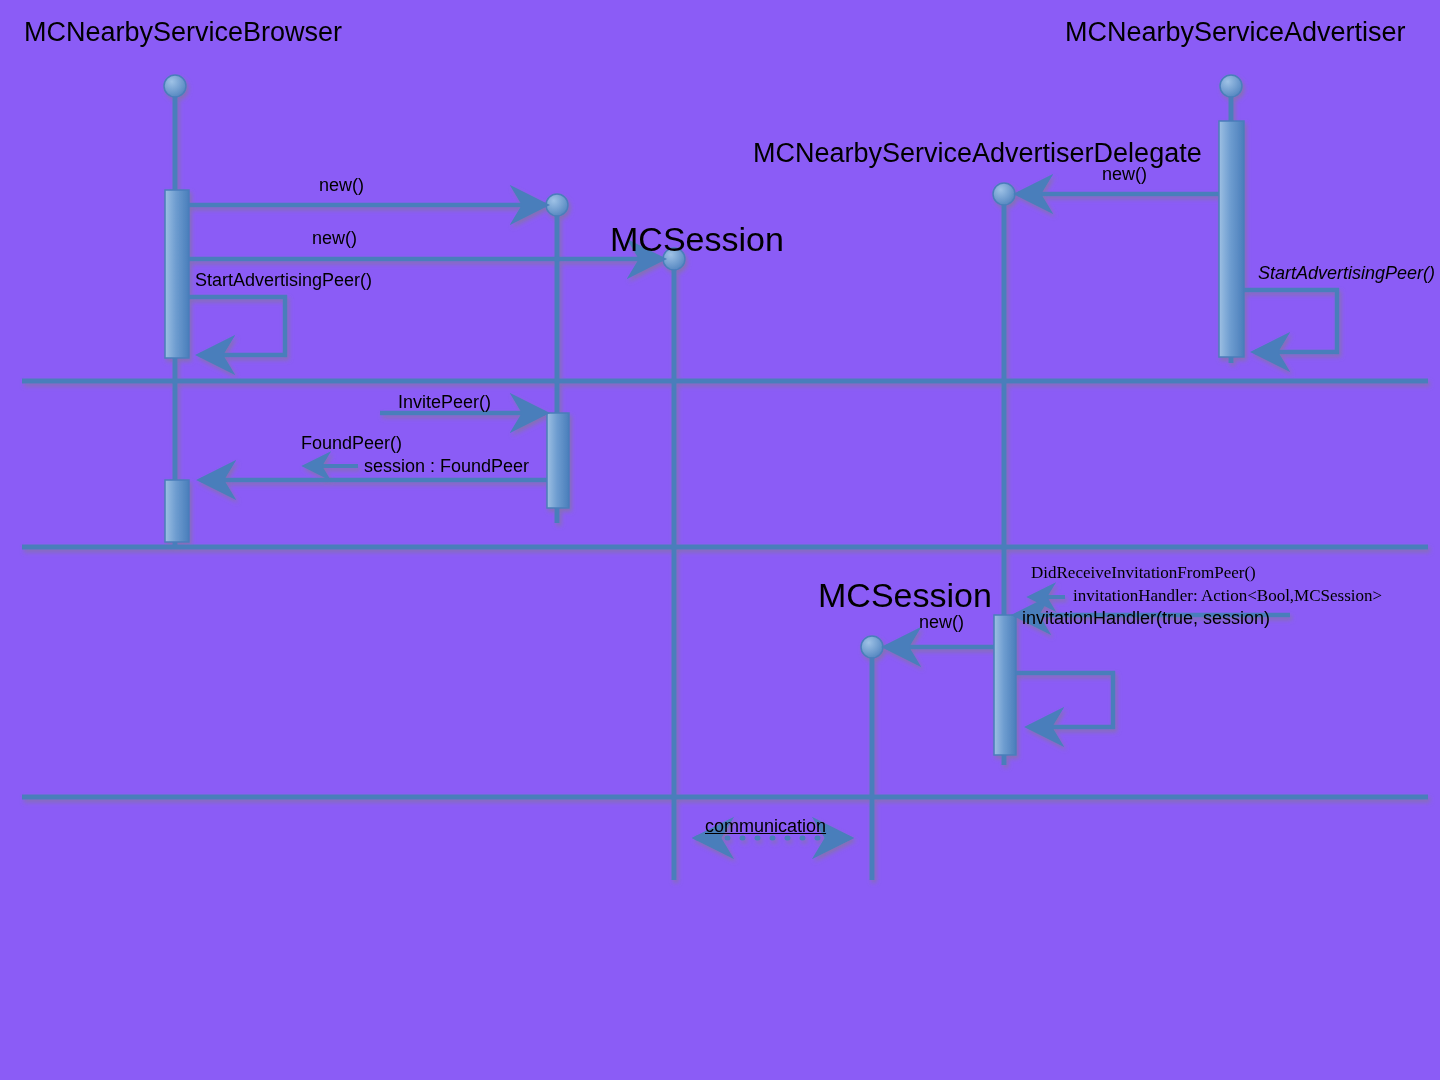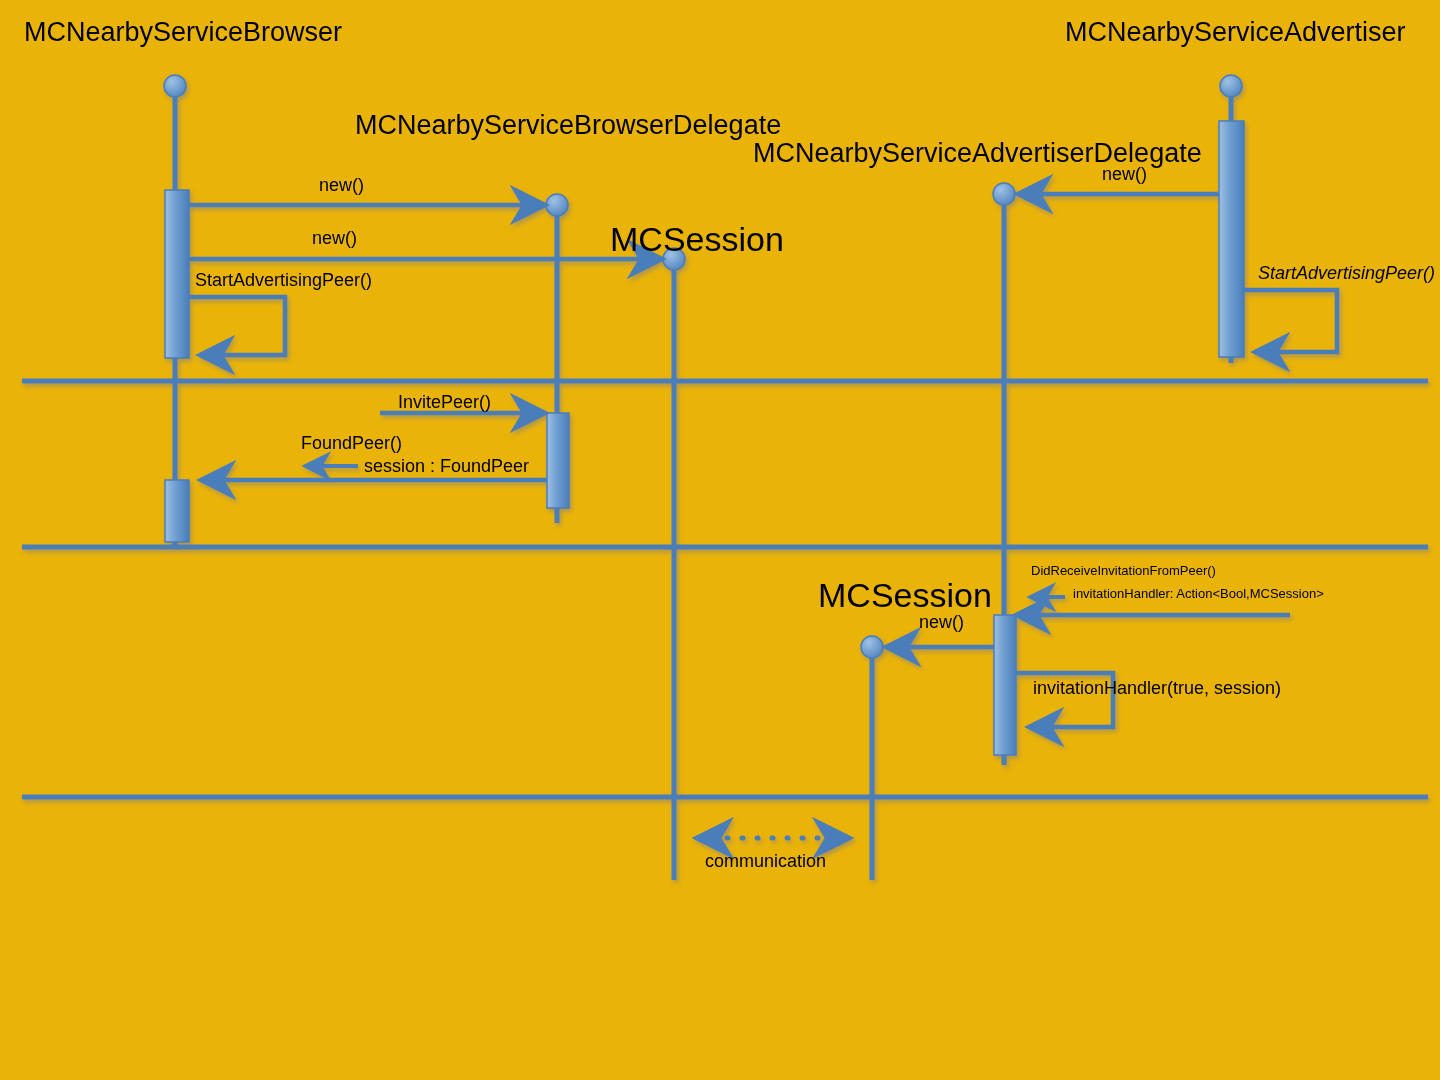--- a/index.html
+++ b/index.html
@@ -8,21 +8,21 @@
     background: #ffffff;
   }
   body {
     font-family: "Liberation Sans", sans-serif;
     color: #000000;
   }
   #canvas {
     position: relative;
     width: 1440px;
     height: 1080px;
-    background: #eab308;
+    background: #8b5cf6;
     overflow: hidden;
   }
   svg#diagram {
     position: absolute;
     left: 0;
     top: 0;
     width: 1440px;
     height: 1080px;
   }
   .lbl {
@@ -31,21 +31,22 @@
     color: #000000;
     line-height: 1.05;
   }
   .participant-title {
     font-size: 27px;
   }
   .msg-label {
     font-size: 18px;
   }
   .msg-label-sm {
-    font-size: 13px;
+    font-size: 17px;
+    font-family: Liberation Serif, serif;
   }
   .obj-title {
     font-size: 34px;
   }
 </style>
 </head>
 <body>
 
 <div id="canvas">
 
@@ -136,21 +137,20 @@
 
       <line x1="22" y1="381" x2="1428" y2="381" stroke="#4a7ebb" stroke-width="5"></line>
       <line x1="22" y1="547" x2="1428" y2="547" stroke="#4a7ebb" stroke-width="5"></line>
       <line x1="22" y1="797" x2="1428" y2="797" stroke="#4a7ebb" stroke-width="5"></line>
 
     </g>
   </svg>
 
   <div class="lbl participant-title" style="left:24px; top:18px;">MCNearbyServiceBrowser</div>
 
-  <div class="lbl participant-title" style="left:355px; top:111px;">MCNearbyServiceBrowserDelegate</div>
 
   <div class="lbl obj-title" style="left:610px; top:222px;">MCSession</div>
 
   <div class="lbl participant-title" style="left:1065px; top:18px;">MCNearbyServiceAdvertiser</div>
 
   <div class="lbl participant-title" style="left:753px; top:139px;">MCNearbyServiceAdvertiserDelegate</div>
 
   <div class="lbl obj-title" style="left:818px; top:578px;">MCSession</div>
 
   <div class="lbl msg-label" style="left:319px; top:176px;">new()</div>
@@ -168,17 +168,17 @@
   <div class="lbl msg-label" style="left:301px; top:434px;">FoundPeer()</div>
 
   <div class="lbl msg-label" style="left:364px; top:457px;">session : FoundPeer</div>
 
   <div class="lbl msg-label-sm" style="left:1031px; top:564px;">DidReceiveInvitationFromPeer()</div>
 
   <div class="lbl msg-label-sm" style="left:1073px; top:587px;">invitationHandler: Action&lt;Bool,MCSession&gt;</div>
 
   <div class="lbl msg-label" style="left:919px; top:613px;">new()</div>
 
-  <div class="lbl msg-label" style="left:1022px; top:679px;margin-left:11px;">invitationHandler(true, session)</div>
+  <div class="lbl msg-label" style="left:1022px; top:609px;">invitationHandler(true, session)</div>
 
-  <div class="lbl msg-label" style="left:705px; top:852px;">communication</div>
+  <div class="lbl msg-label" style="left:705px; top:817px;text-decoration:underline;">communication</div>
 
 </div>
 
 </body></html>

